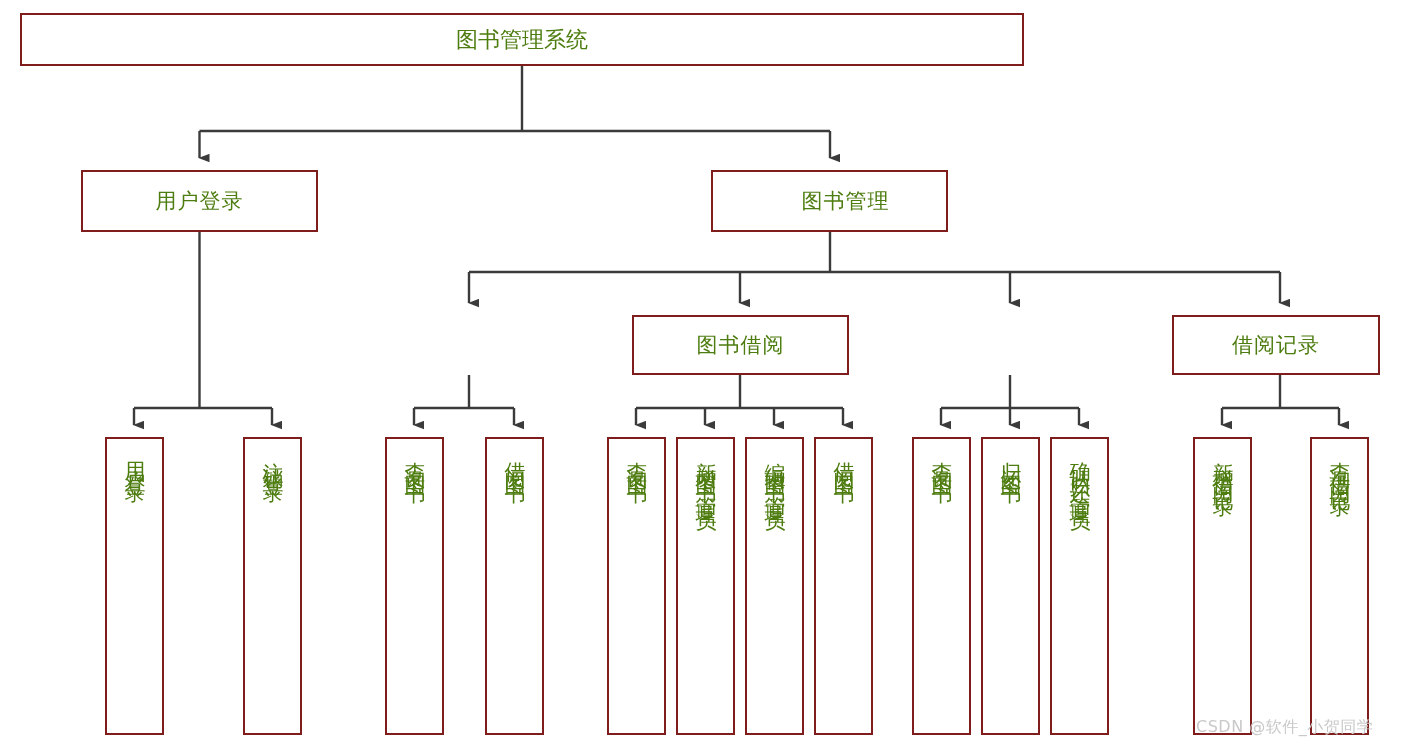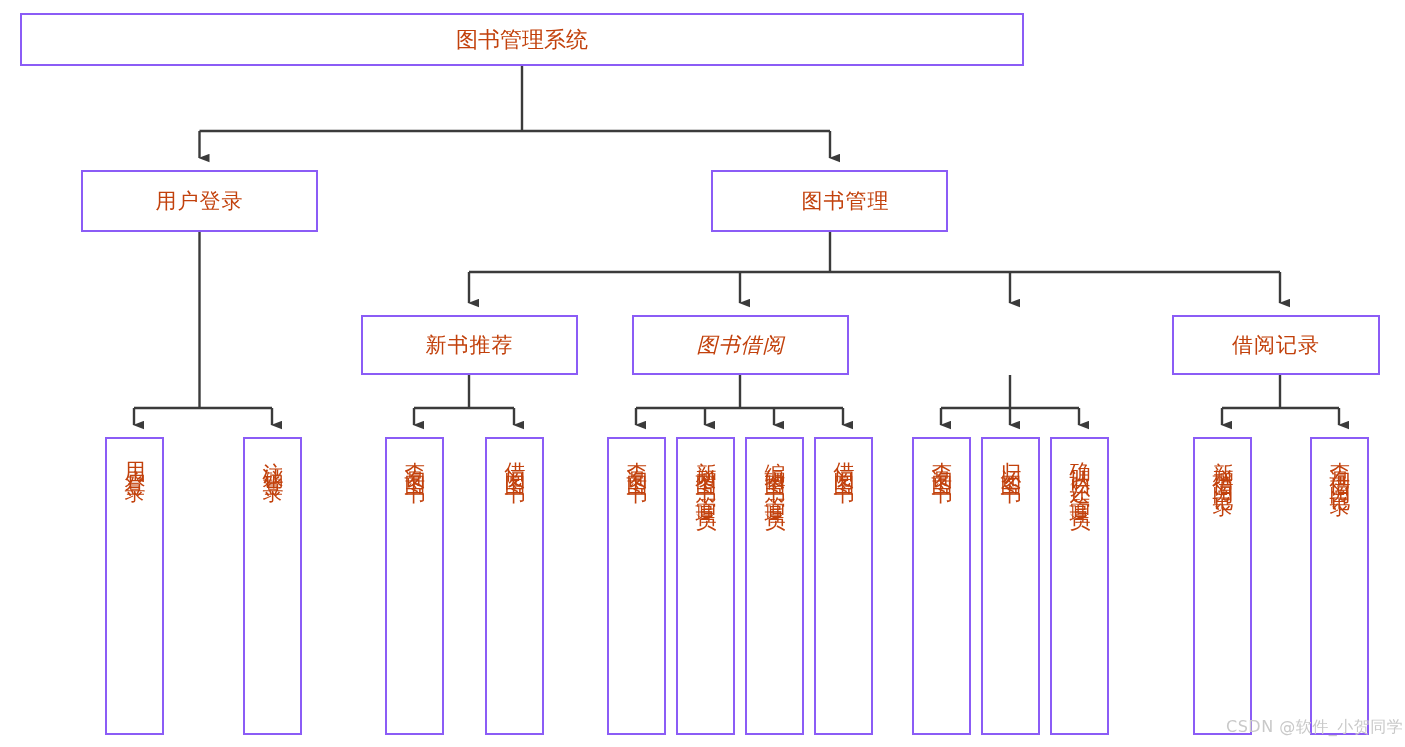--- a/index.html
+++ b/index.html
@@ -5,25 +5,25 @@
 <style>
   html,body{margin:0;padding:0;background:#ffffff;}
   body{font-family:"DejaVu Sans","Liberation Sans",sans-serif;}
   #canvas{position:relative;width:1405px;height:747px;background:#ffffff;overflow:hidden;}
   svg.wires{position:absolute;left:0;top:0;width:1405px;height:747px;pointer-events:none;}
 
   .node{
     position:absolute;
     box-sizing:border-box;
     background:#ffffff;
-    border:2px solid #8b5cf6;
+    border:2px solid #7f1d1d;
     display:flex;
     align-items:center;
     justify-content:center;
-    color:#c2410c;
+    color:#4d7c0f;
   }
   .node.h{ font-size:21px; letter-spacing:1px; }
   .node.root{ font-size:22px; }
   .node.leaf{
     writing-mode:vertical-rl;
     text-orientation:upright;
     font-size:21px;
     letter-spacing:7px;
     padding-top:6px;
     line-height:1;
@@ -107,24 +107,21 @@
     <span>图书管理系统</span>
   </div>
 
   <div class="node h" style="left:81px;top:170px;width:237px;height:62px;">
     <span>用户登录</span>
   </div>
   <div class="node h" style="left:711px;top:170px;width:237px;height:62px;padding-left:32px;">
     <span>图书管理</span>
   </div>
 
-  <div class="node h" style="left:361px;top:315px;width:217px;height:60px;">
-    <span>新书推荐</span>
-  </div>
-  <div class="node h" style="left:632px;top:315px;width:217px;height:60px;font-style:italic;">
+  <div class="node h" style="left:632px;top:315px;width:217px;height:60px;">
     <span>图书借阅</span>
   </div>
   <div class="node h" style="left:1172px;top:315px;width:208px;height:60px;">
     <span>借阅记录</span>
   </div>
 
   <div class="node leaf" style="left:105px;top:437px;width:59px;height:298px;">
     <span class="vtext">用户登录</span>
   </div>
   <div class="node leaf" style="left:243px;top:437px;width:59px;height:298px;">
@@ -161,15 +158,15 @@
     <span class="vtext">确认归还（管理员）</span>
   </div>
 
   <div class="node leaf" style="left:1193px;top:437px;width:59px;height:298px;">
     <span class="vtext">新增借阅记录</span>
   </div>
   <div class="node leaf" style="left:1310px;top:437px;width:59px;height:298px;">
     <span class="vtext">查询借阅记录</span>
   </div>
 
-  <div class="watermark" style="left:1196px;top:717px;padding-left:30px;">CSDN @软件_小贺同学</div>
+  <div class="watermark" style="left:1196px;top:717px;">CSDN @软件_小贺同学</div>
 
 </div>
 
 </body></html>

